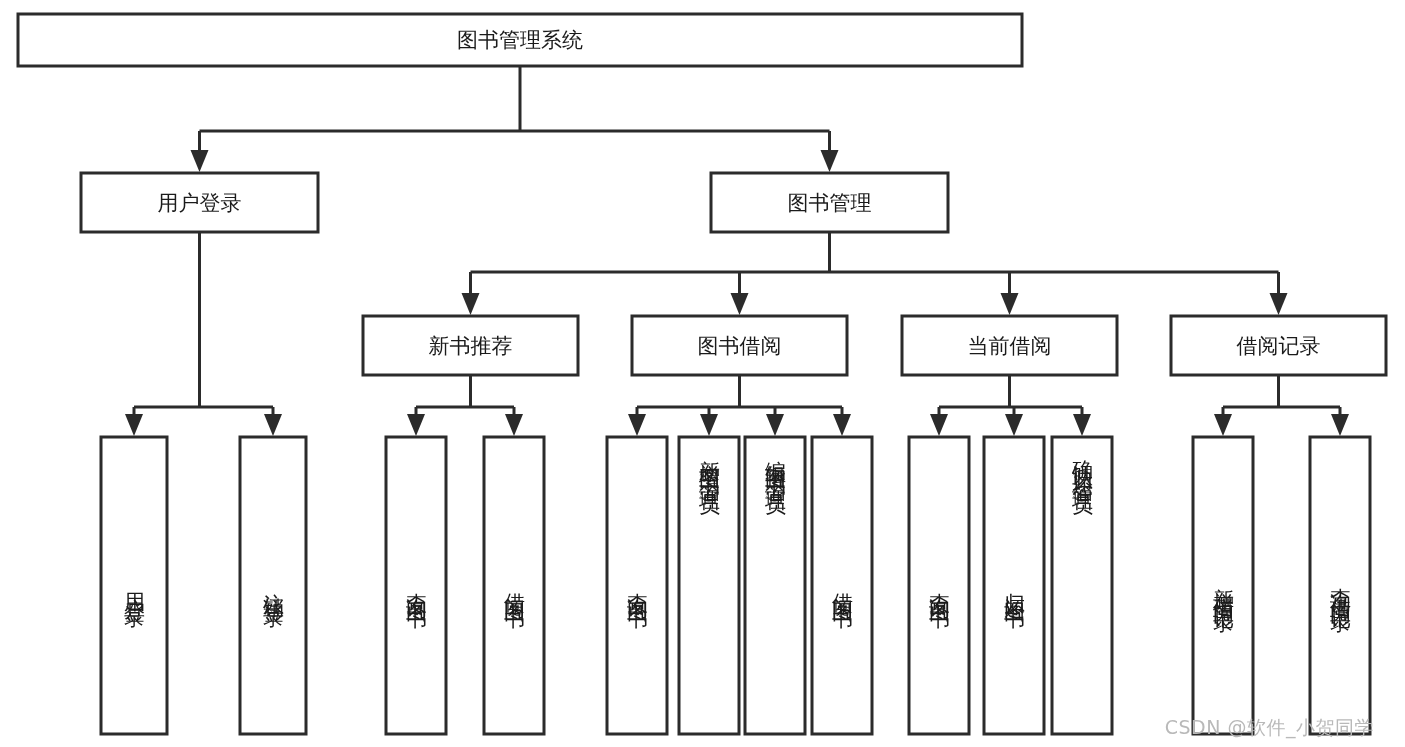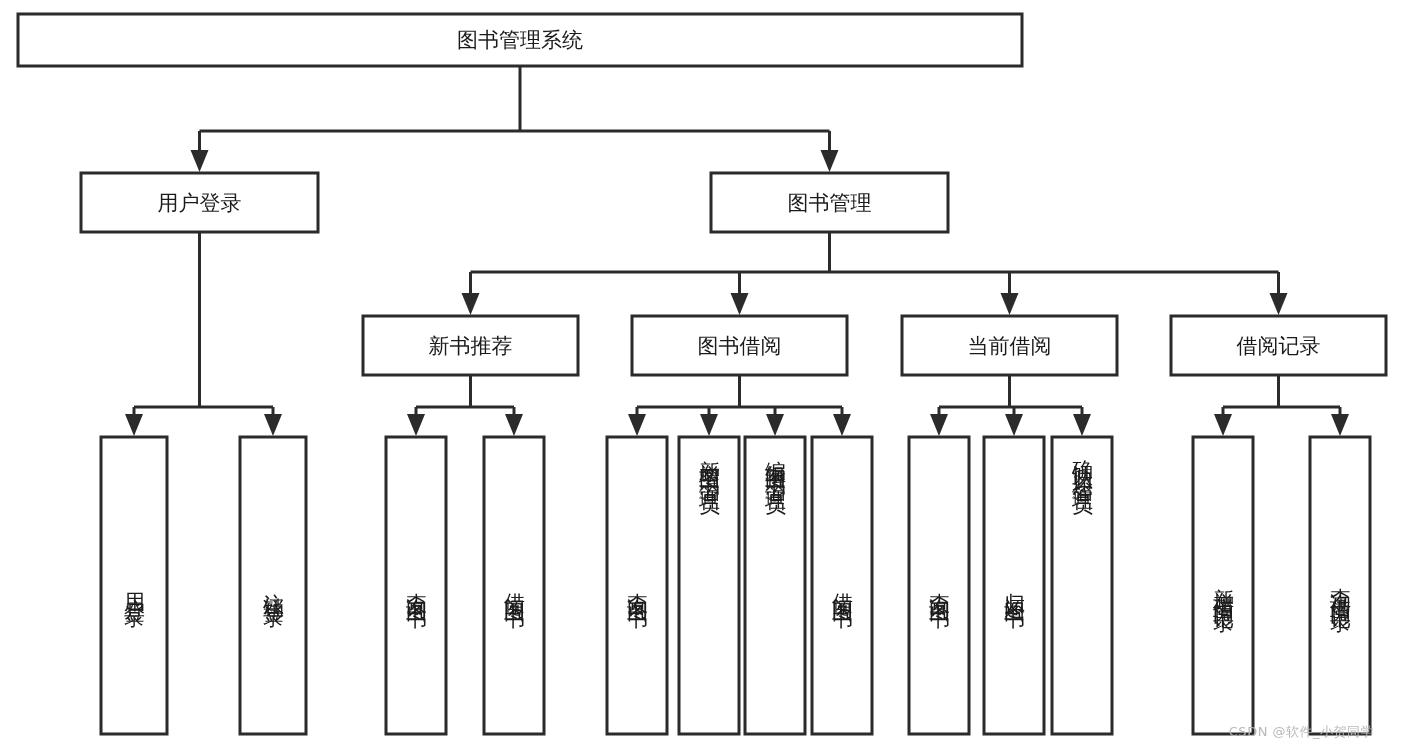--- a/index.html
+++ b/index.html
@@ -64,21 +64,21 @@
     line-height: 1;
     letter-spacing: 5px;
     color: #1b1b1b;
     white-space: nowrap;
   }
   #watermark {
     position: absolute;
     right: 8px;
     bottom: 6px;
     font-family: "DejaVu Sans", "Liberation Sans", sans-serif;
-    font-size: 13px;
+    font-size: 19px;
     color: #b9b9b9;
     letter-spacing: 0.5px;
     white-space: nowrap;
   }
 </style>
 </head>
 <body>
 
 <div id="diagram-root">
   <svg id="tree-svg" viewBox="0 0 1405 747" xmlns="http://www.w3.org/2000/svg">

